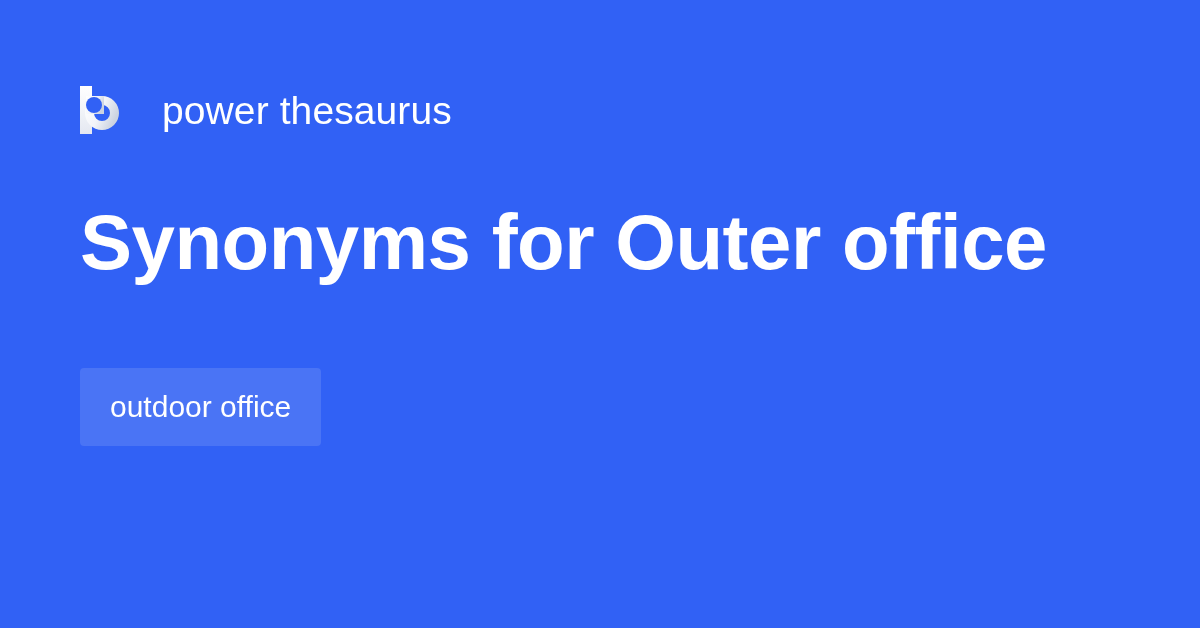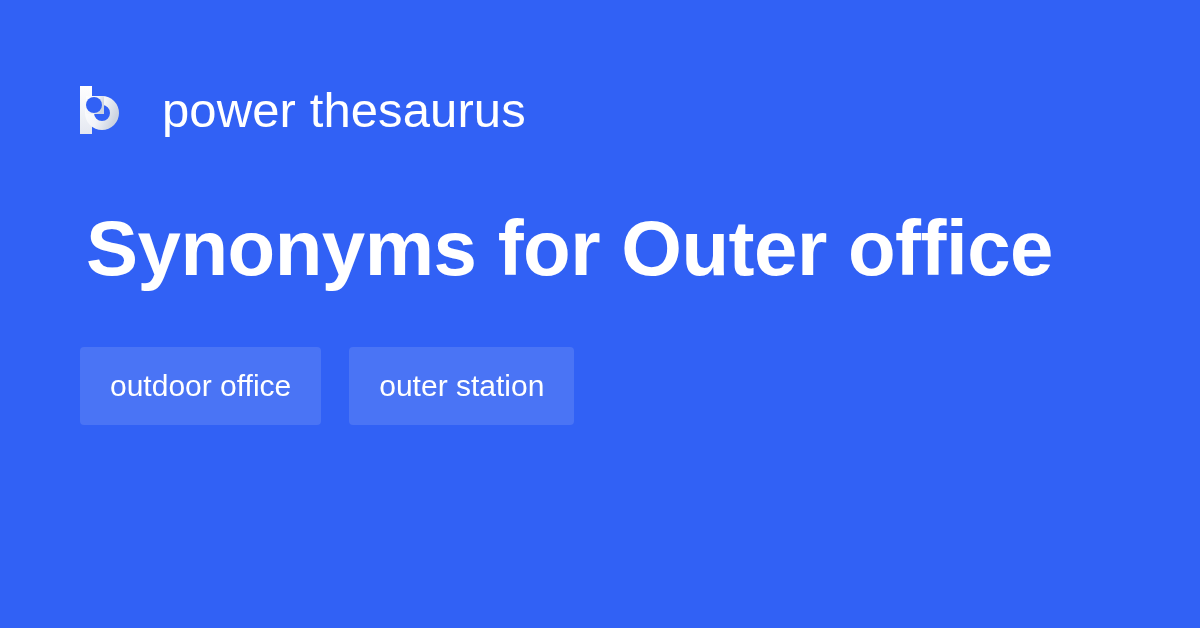--- a/index.html
+++ b/index.html
@@ -34,51 +34,51 @@
   }
   .brand-mark {
     width: 46px;
     height: 48px;
     display: block;
     flex: 0 0 auto;
   }
   .brand-name {
     margin-left: 36px;
     color: #FFFFFF;
-    font-size: 49px;
+    font-size: 39px;
     line-height: 1;
     font-weight: 400;
     letter-spacing: 0.1px;
     white-space: nowrap;
   }
 
   
   .headline {
     position: absolute;
     left: 80px;
     top: 196px;
     width: 1060px;
-    margin: 6px;
+    margin: 0;
     color: #FFFFFF;
     font-size: 78px;
     line-height: 92px;
     font-weight: 700;
     letter-spacing: -0.5px;
     white-space: nowrap;
   }
 
   
   .chips {
     position: absolute;
     left: 80px;
-    top: 347px;
+    top: 368px;
     width: 1050px;
     display: flex;
     flex-wrap: wrap;
-    gap: 28px;
+    gap: 21px;
     text-align: center;
   }
   .chip {
     height: 78px;
     box-sizing: border-box;
     display: flex;
     align-items: center;
     padding: 0 30px;
     background: #4A74F5;
     border-radius: 4px;
@@ -118,16 +118,15 @@
         <path d="M6 19 a8 8 0 0 1 16 0 a8 8 0 0 1 -16 0 z" fill="#3161F5"></path>
       </svg>
     </span>
     <span class="brand-name">power thesaurus</span>
   </div>
 
   <h1 class="headline">Synonyms for Outer office</h1>
 
   <div class="chips">
     <span class="chip">outdoor office</span>
-    <span class="chip">outer station</span>
   </div>
 
 </div>
 
 </body></html>

